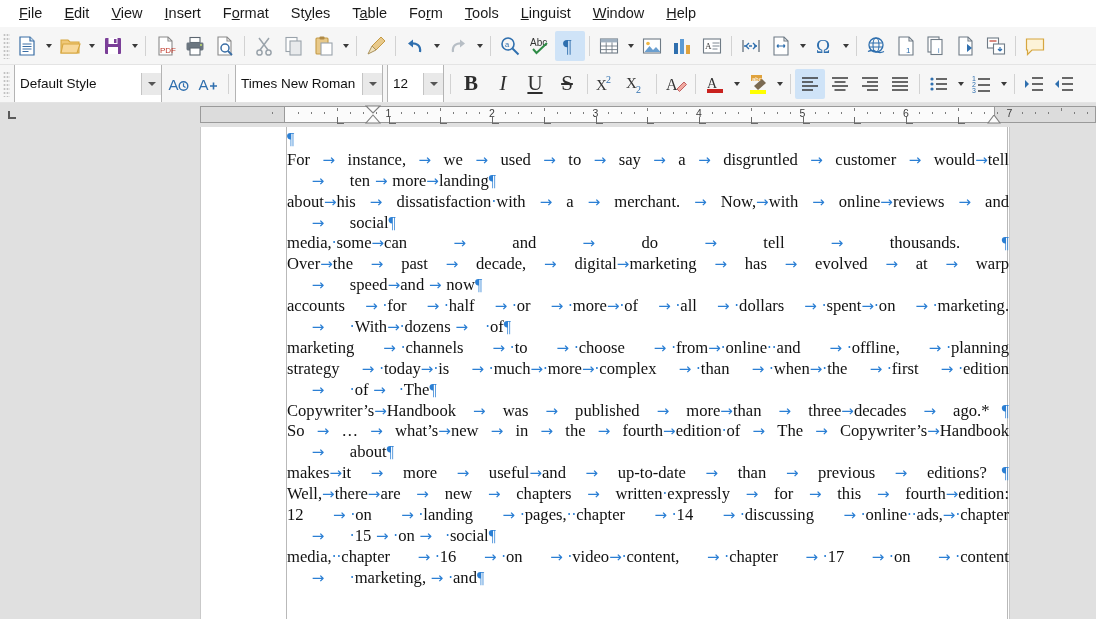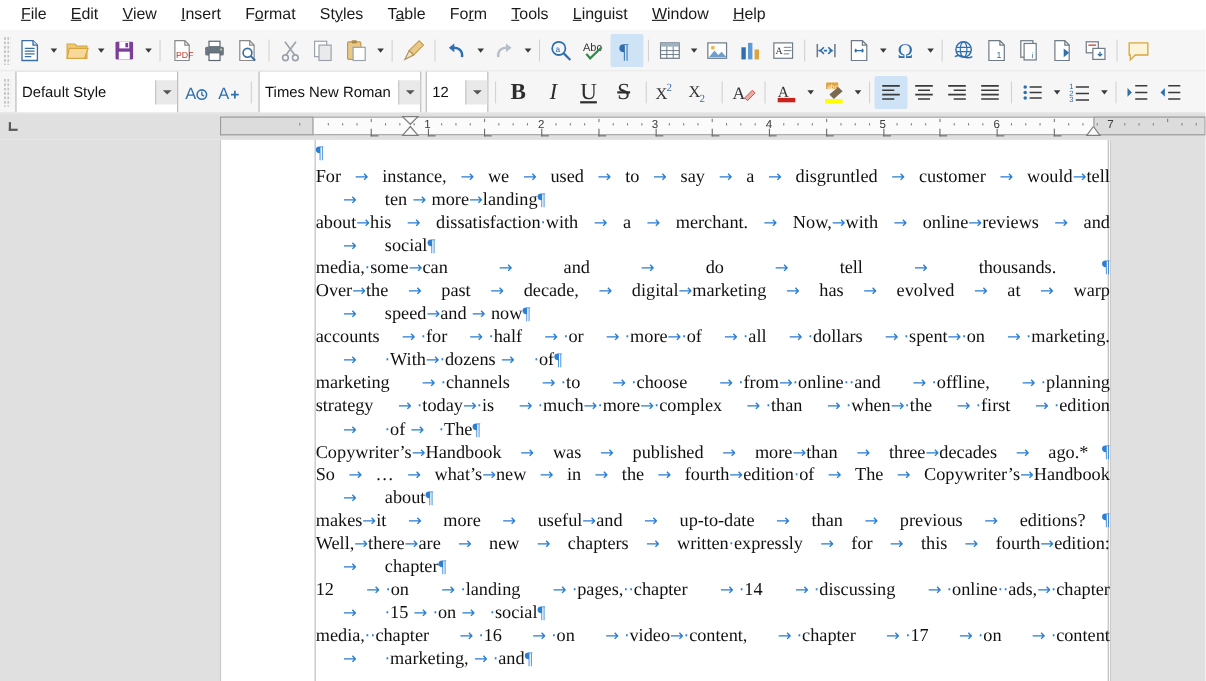--- a/index.html
+++ b/index.html
@@ -668,20 +668,19 @@
         <div class="ln just"><span class="w">accounts</span><span class="flex"></span><span class="tabarrow w"> → </span><span class="sp w">·</span><span class="w">for</span><span class="flex"></span><span class="tabarrow w"> → </span><span class="sp w">·</span><span class="w">half</span><span class="flex"></span><span class="tabarrow w"> → </span><span class="sp w">·</span><span class="w">or</span><span class="flex"></span><span class="tabarrow w"> → </span><span class="sp w">·</span><span class="w">more</span><span class="tabarrow w">→</span><span class="sp w">·</span><span class="w">of</span><span class="flex"></span><span class="tabarrow w"> → </span><span class="sp w">·</span><span class="w">all</span><span class="flex"></span><span class="tabarrow w"> → </span><span class="sp w">·</span><span class="w">dollars</span><span class="flex"></span><span class="tabarrow w"> → </span><span class="sp w">·</span><span class="w">spent</span><span class="tabarrow w">→</span><span class="sp w">·</span><span class="w">on</span><span class="flex"></span><span class="tabarrow w"> → </span><span class="sp w">·</span><span class="w">marketing.</span></div>
         <div class="ln" style="padding-left: 20px;"><span class="tabarrow w"> → </span><span class="w">     </span><span class="sp w">·</span><span class="w">With</span><span class="tabarrow w">→</span><span class="sp w">·</span><span class="w">dozens</span><span class="tabarrow w"> → </span><span class="w">   </span><span class="sp w">·</span><span class="w">of</span><span class="pil w">¶</span></div>
         <div class="ln just"><span class="w">marketing</span><span class="flex"></span><span class="tabarrow w"> → </span><span class="sp w">·</span><span class="w">channels</span><span class="flex"></span><span class="tabarrow w"> → </span><span class="sp w">·</span><span class="w">to</span><span class="flex"></span><span class="tabarrow w"> → </span><span class="sp w">·</span><span class="w">choose</span><span class="flex"></span><span class="tabarrow w"> → </span><span class="sp w">·</span><span class="w">from</span><span class="tabarrow w">→</span><span class="sp w">·</span><span class="w">online</span><span class="sp w">·</span><span class="sp w">·</span><span class="w">and</span><span class="flex"></span><span class="tabarrow w"> → </span><span class="sp w">·</span><span class="w">offline,</span><span class="flex"></span><span class="tabarrow w"> → </span><span class="sp w">·</span><span class="w">planning</span></div>
         <div class="ln just"><span class="w">strategy</span><span class="flex"></span><span class="tabarrow w"> → </span><span class="sp w">·</span><span class="w">today</span><span class="tabarrow w">→</span><span class="sp w">·</span><span class="w">is</span><span class="flex"></span><span class="tabarrow w"> → </span><span class="sp w">·</span><span class="w">much</span><span class="tabarrow w">→</span><span class="sp w">·</span><span class="w">more</span><span class="tabarrow w">→</span><span class="sp w">·</span><span class="w">complex</span><span class="flex"></span><span class="tabarrow w"> → </span><span class="sp w">·</span><span class="w">than</span><span class="flex"></span><span class="tabarrow w"> → </span><span class="sp w">·</span><span class="w">when</span><span class="tabarrow w">→</span><span class="sp w">·</span><span class="w">the</span><span class="flex"></span><span class="tabarrow w"> → </span><span class="sp w">·</span><span class="w">first</span><span class="flex"></span><span class="tabarrow w"> → </span><span class="sp w">·</span><span class="w">edition</span></div>
         <div class="ln" style="padding-left: 20px;"><span class="tabarrow w"> → </span><span class="w">     </span><span class="sp w">·</span><span class="w">of</span><span class="tabarrow w"> → </span><span class="w">  </span><span class="sp w">·</span><span class="w">The</span><span class="pil w">¶</span></div>
         <div class="ln just"><span class="w">Copywriter’s</span><span class="tabarrow w">→</span><span class="w">Handbook</span><span class="flex"></span><span class="tabarrow w"> → </span><span class="flex"></span><span class="w">was</span><span class="flex"></span><span class="tabarrow w"> → </span><span class="flex"></span><span class="w">published</span><span class="flex"></span><span class="tabarrow w"> → </span><span class="flex"></span><span class="w">more</span><span class="tabarrow w">→</span><span class="w">than</span><span class="flex"></span><span class="tabarrow w"> → </span><span class="flex"></span><span class="w">three</span><span class="tabarrow w">→</span><span class="w">decades</span><span class="flex"></span><span class="tabarrow w"> → </span><span class="flex"></span><span class="w">ago.*</span><span class="flex"></span><span class="pil w">¶</span></div>
         <div class="ln just"><span class="w">So</span><span class="flex"></span><span class="tabarrow w"> → </span><span class="flex"></span><span class="w">…</span><span class="flex"></span><span class="tabarrow w"> → </span><span class="flex"></span><span class="w">what’s</span><span class="tabarrow w">→</span><span class="w">new</span><span class="flex"></span><span class="tabarrow w"> → </span><span class="flex"></span><span class="w">in</span><span class="flex"></span><span class="tabarrow w"> → </span><span class="flex"></span><span class="w">the</span><span class="flex"></span><span class="tabarrow w"> → </span><span class="flex"></span><span class="w">fourth</span><span class="tabarrow w">→</span><span class="w">edition</span><span class="sp w">·</span><span class="w">of</span><span class="flex"></span><span class="tabarrow w"> → </span><span class="flex"></span><span class="w">The</span><span class="flex"></span><span class="tabarrow w"> → </span><span class="flex"></span><span class="w">Copywriter’s</span><span class="tabarrow w">→</span><span class="w">Handbook</span></div>
         <div class="ln" style="padding-left: 20px;"><span class="tabarrow w"> → </span><span class="w">     </span><span class="w">about</span><span class="pil w">¶</span></div>
         <div class="ln just"><span class="w">makes</span><span class="tabarrow w">→</span><span class="w">it</span><span class="flex"></span><span class="tabarrow w"> → </span><span class="flex"></span><span class="w">more</span><span class="flex"></span><span class="tabarrow w"> → </span><span class="flex"></span><span class="w">useful</span><span class="tabarrow w">→</span><span class="w">and</span><span class="flex"></span><span class="tabarrow w"> → </span><span class="flex"></span><span class="w">up-to-date</span><span class="flex"></span><span class="tabarrow w"> → </span><span class="flex"></span><span class="w">than</span><span class="flex"></span><span class="tabarrow w"> → </span><span class="flex"></span><span class="w">previous</span><span class="flex"></span><span class="tabarrow w"> → </span><span class="flex"></span><span class="w">editions?</span><span class="flex"></span><span class="pil w">¶</span></div>
         <div class="ln just"><span class="w">Well,</span><span class="tabarrow w">→</span><span class="w">there</span><span class="tabarrow w">→</span><span class="w">are</span><span class="flex"></span><span class="tabarrow w"> → </span><span class="flex"></span><span class="w">new</span><span class="flex"></span><span class="tabarrow w"> → </span><span class="flex"></span><span class="w">chapters</span><span class="flex"></span><span class="tabarrow w"> → </span><span class="flex"></span><span class="w">written</span><span class="sp w">·</span><span class="w">expressly</span><span class="flex"></span><span class="tabarrow w"> → </span><span class="flex"></span><span class="w">for</span><span class="flex"></span><span class="tabarrow w"> → </span><span class="flex"></span><span class="w">this</span><span class="flex"></span><span class="tabarrow w"> → </span><span class="flex"></span><span class="w">fourth</span><span class="tabarrow w">→</span><span class="w">edition:</span></div>
-        <div class="ln" style="padding-left: 20px;"><span class="tabarrow w"> → </span><span class="w">     </span><span class="w">chapter</span><span class="pil w">¶</span></div>
         <div class="ln just"><span class="w">12</span><span class="flex"></span><span class="tabarrow w"> → </span><span class="sp w">·</span><span class="w">on</span><span class="flex"></span><span class="tabarrow w"> → </span><span class="sp w">·</span><span class="w">landing</span><span class="flex"></span><span class="tabarrow w"> → </span><span class="sp w">·</span><span class="w">pages,</span><span class="sp w">·</span><span class="sp w">·</span><span class="w">chapter</span><span class="flex"></span><span class="tabarrow w"> → </span><span class="sp w">·</span><span class="w">14</span><span class="flex"></span><span class="tabarrow w"> → </span><span class="sp w">·</span><span class="w">discussing</span><span class="flex"></span><span class="tabarrow w"> → </span><span class="sp w">·</span><span class="w">online</span><span class="sp w">·</span><span class="sp w">·</span><span class="w">ads,</span><span class="tabarrow w">→</span><span class="sp w">·</span><span class="w">chapter</span></div>
         <div class="ln" style="padding-left: 20px;"><span class="tabarrow w"> → </span><span class="w">     </span><span class="sp w">·</span><span class="w">15</span><span class="tabarrow w"> → </span><span class="sp w">·</span><span class="w">on</span><span class="tabarrow w"> → </span><span class="w">  </span><span class="sp w">·</span><span class="w">social</span><span class="pil w">¶</span></div>
         <div class="ln just"><span class="w">media,</span><span class="sp w">·</span><span class="sp w">·</span><span class="w">chapter</span><span class="flex"></span><span class="tabarrow w"> → </span><span class="sp w">·</span><span class="w">16</span><span class="flex"></span><span class="tabarrow w"> → </span><span class="sp w">·</span><span class="w">on</span><span class="flex"></span><span class="tabarrow w"> → </span><span class="sp w">·</span><span class="w">video</span><span class="tabarrow w">→</span><span class="sp w">·</span><span class="w">content,</span><span class="flex"></span><span class="tabarrow w"> → </span><span class="sp w">·</span><span class="w">chapter</span><span class="flex"></span><span class="tabarrow w"> → </span><span class="sp w">·</span><span class="w">17</span><span class="flex"></span><span class="tabarrow w"> → </span><span class="sp w">·</span><span class="w">on</span><span class="flex"></span><span class="tabarrow w"> → </span><span class="sp w">·</span><span class="w">content</span></div>
         <div class="ln" style="padding-left: 20px;"><span class="tabarrow w"> → </span><span class="w">     </span><span class="sp w">·</span><span class="w">marketing,</span><span class="tabarrow w"> → </span><span class="sp w">·</span><span class="w">and</span><span class="pil w">¶</span></div>
       </div>
   </div>
 </div>
 
 </body></html>

